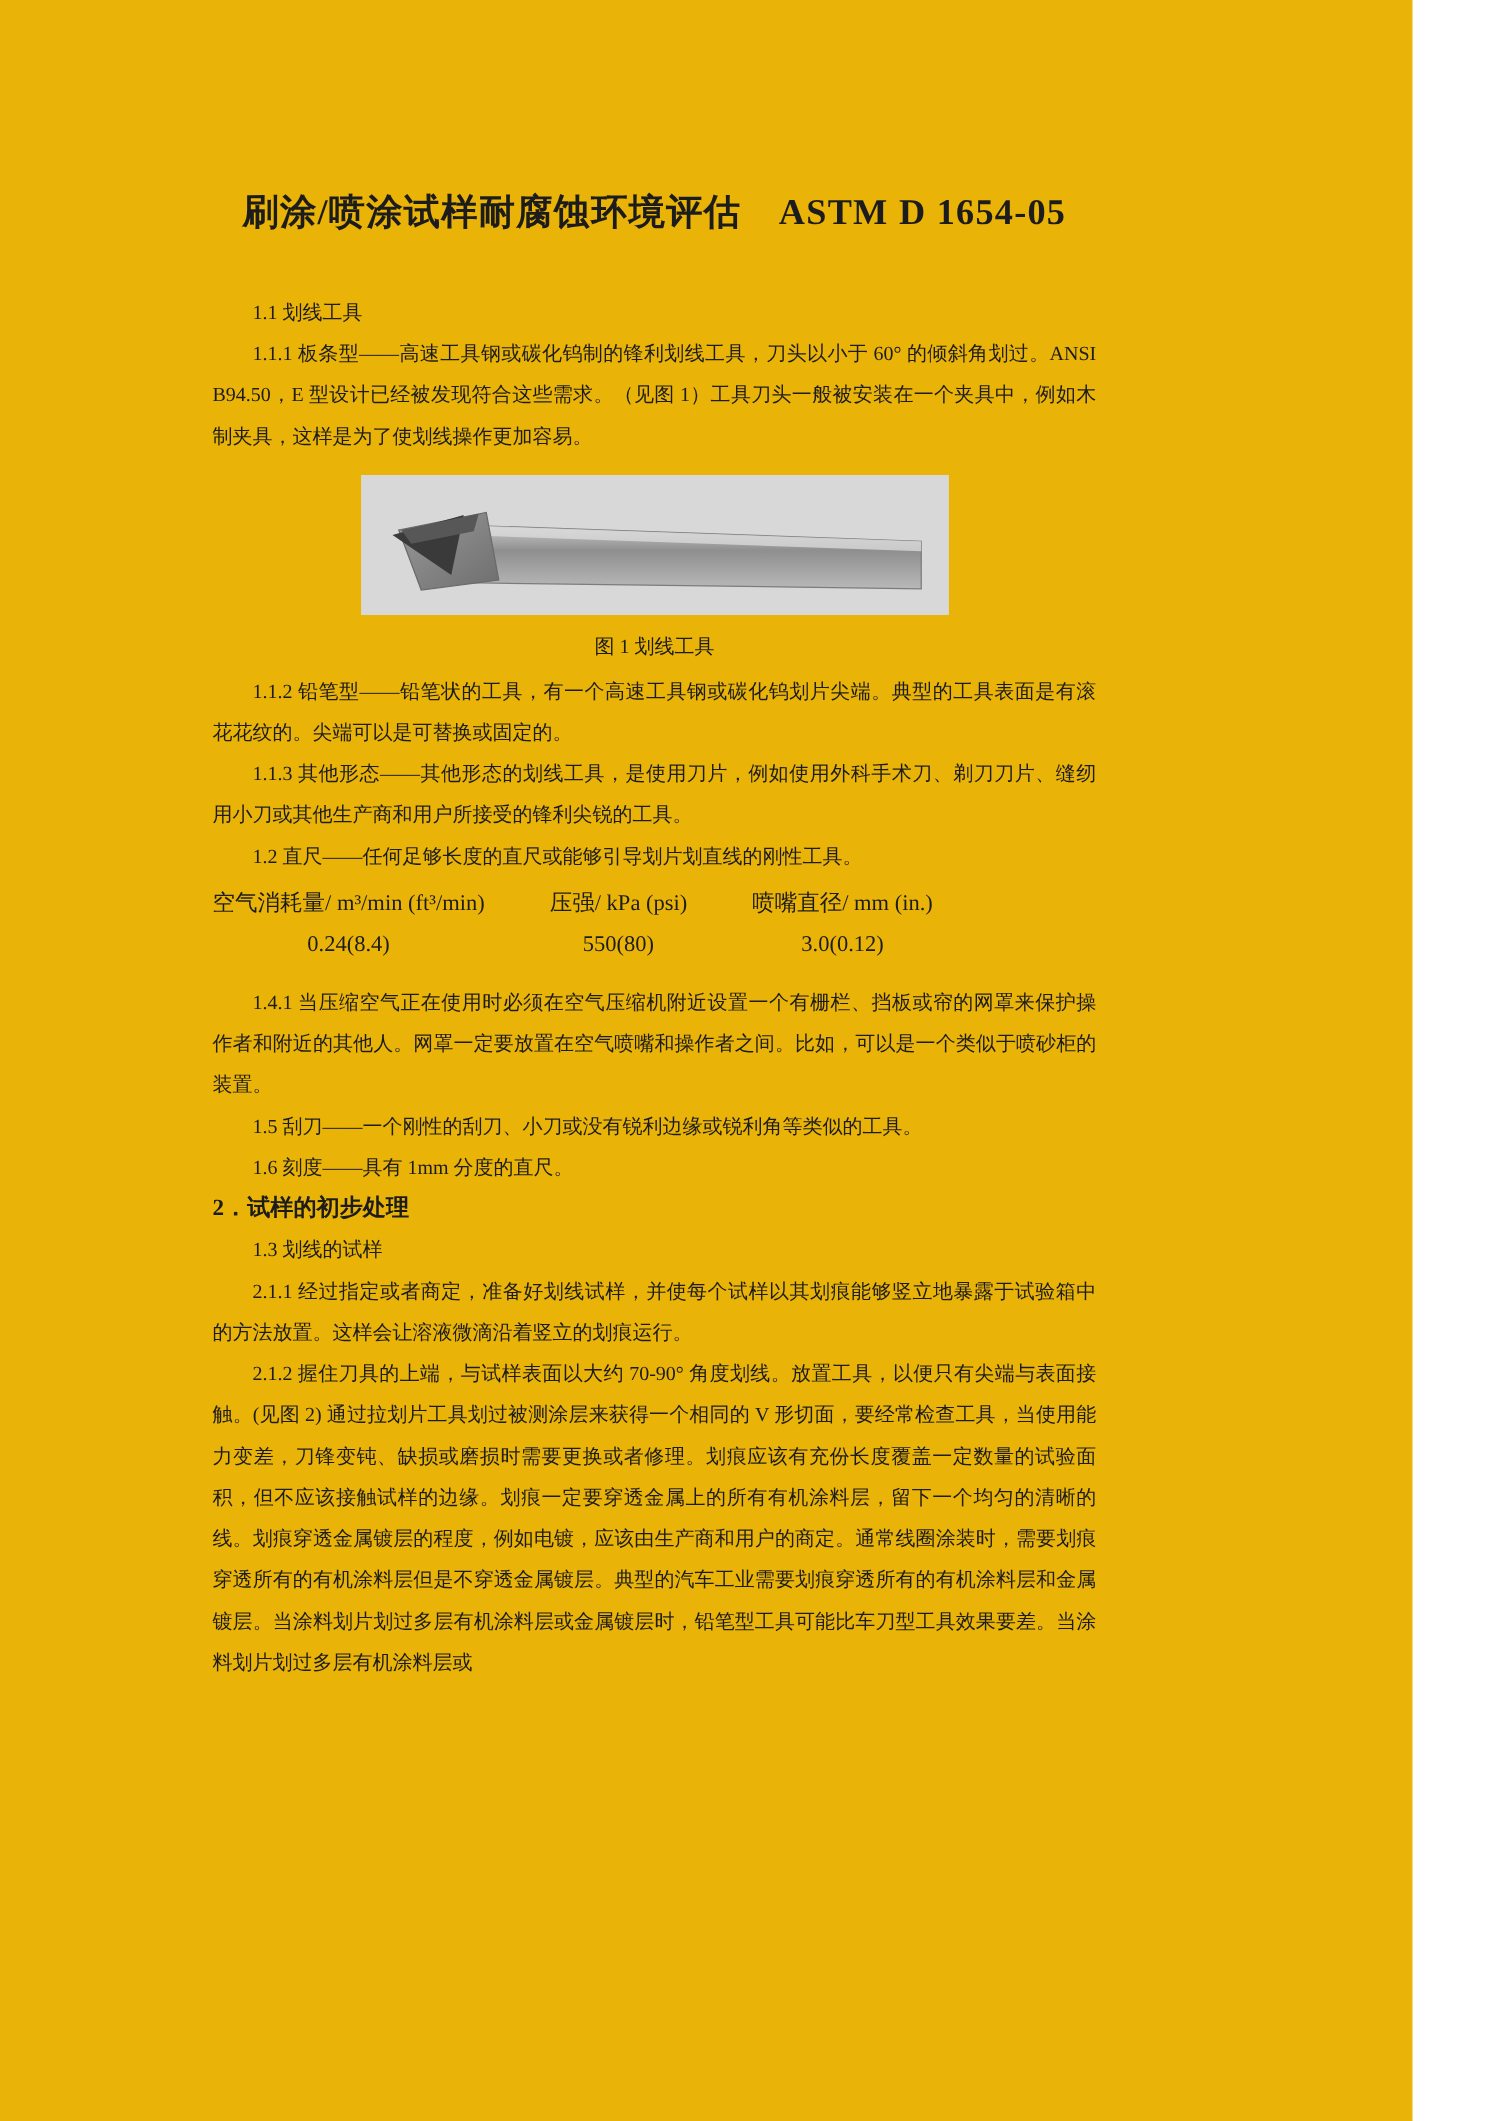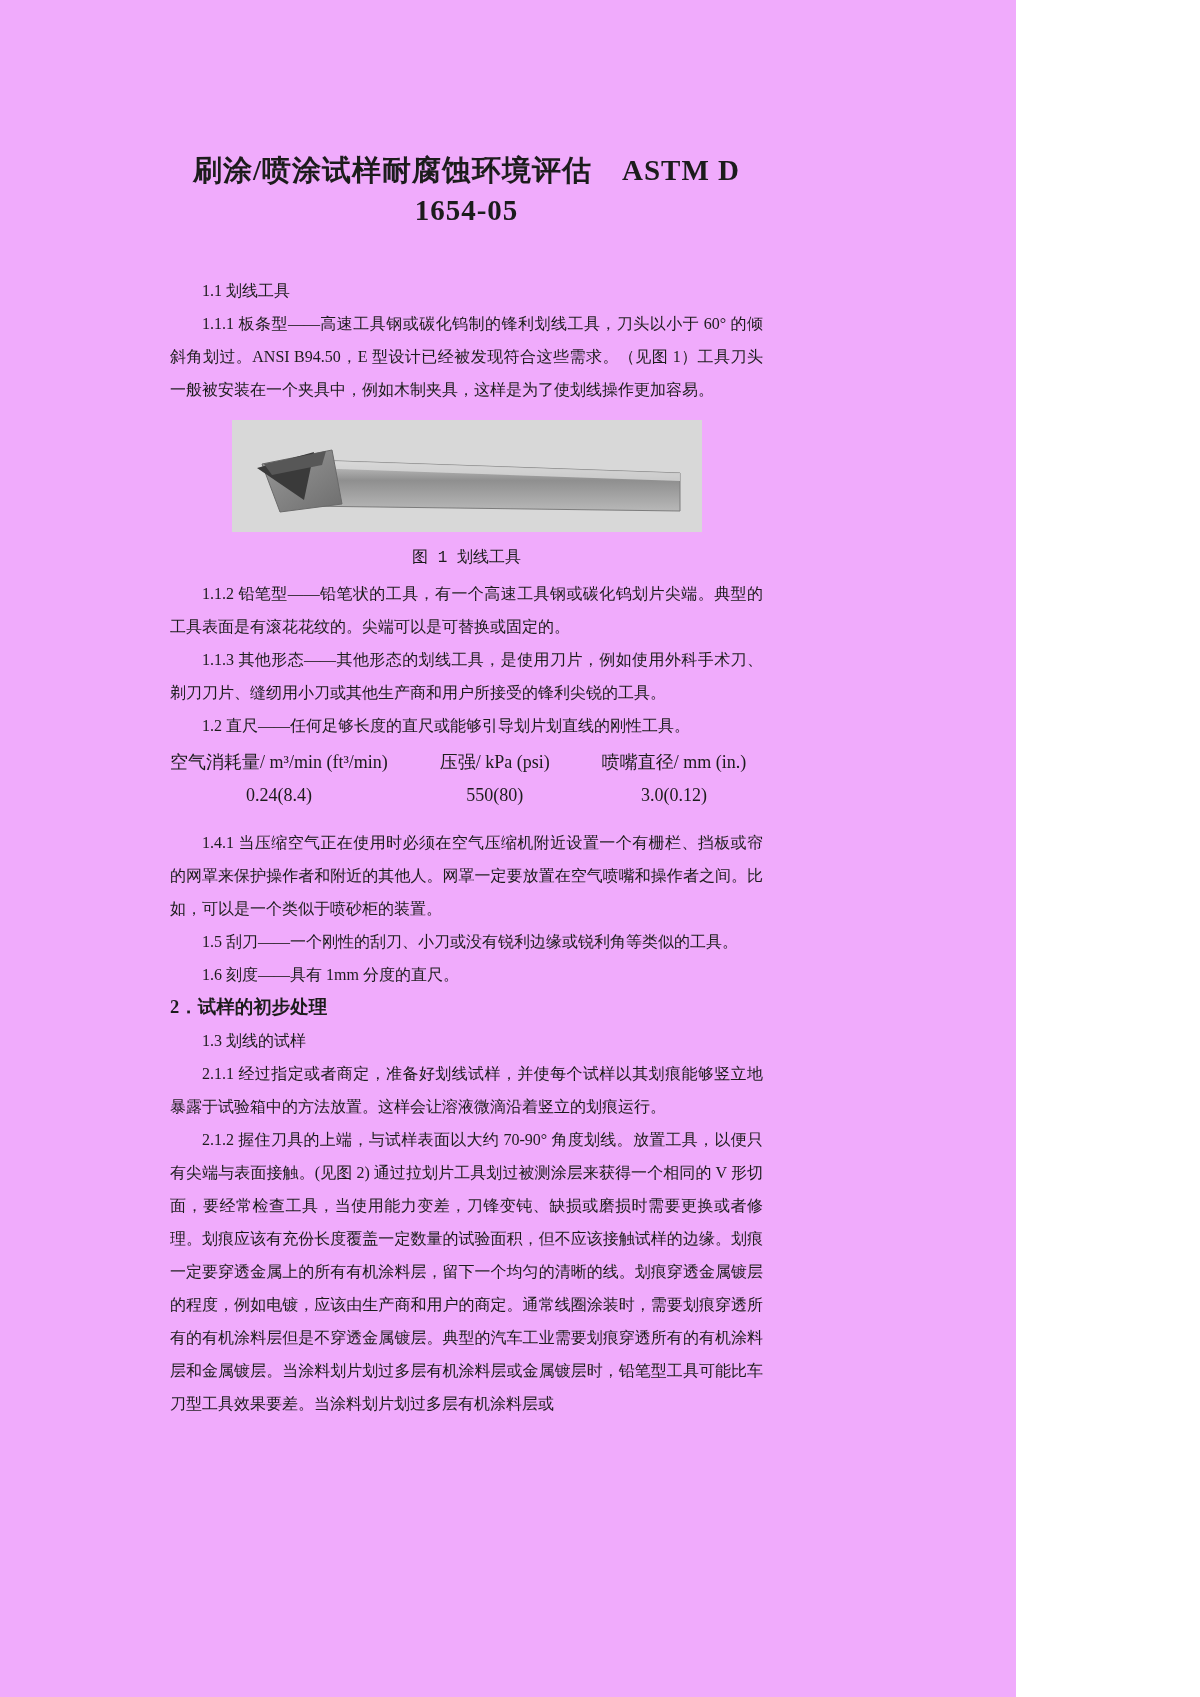--- a/index.html
+++ b/index.html
@@ -8,23 +8,23 @@
     background: #ffffff;
   }
   body {
     width: 1200px;
     height: 1697px;
     font-family: "Liberation Serif", "DejaVu Serif", serif;
     color: #1c1c1c;
   }
   .page {
     box-sizing: border-box;
-    width: 1016px;
+    width: 1130px;
     height: 1697px;
-    background: #f0abfc;
+    background: #eab308;
     padding: 150px 253px 0 170px;
     overflow: hidden;
   }
   .doc-title {
     font-size: 29px;
     font-weight: 700;
     text-align: center;
     margin: 0 0 44px 0;
     letter-spacing: 1px;
     line-height: 40px;
@@ -38,21 +38,20 @@
   p.para {
     font-size: 16px;
     line-height: 33px;
     margin: 0;
     text-indent: 2em;
     text-align: justify;
   }
   figure.doc-figure {
     margin: 14px 0 6px 0;
     text-align: center;
-    font-family: Liberation Mono, monospace;
   }
   .fig-photo {
     display: inline-block;
     width: 470px;
     height: 112px;
     background: #d8d8d8;
     line-height: 0;
   }
   figcaption.fig-caption {
     font-size: 16px;

